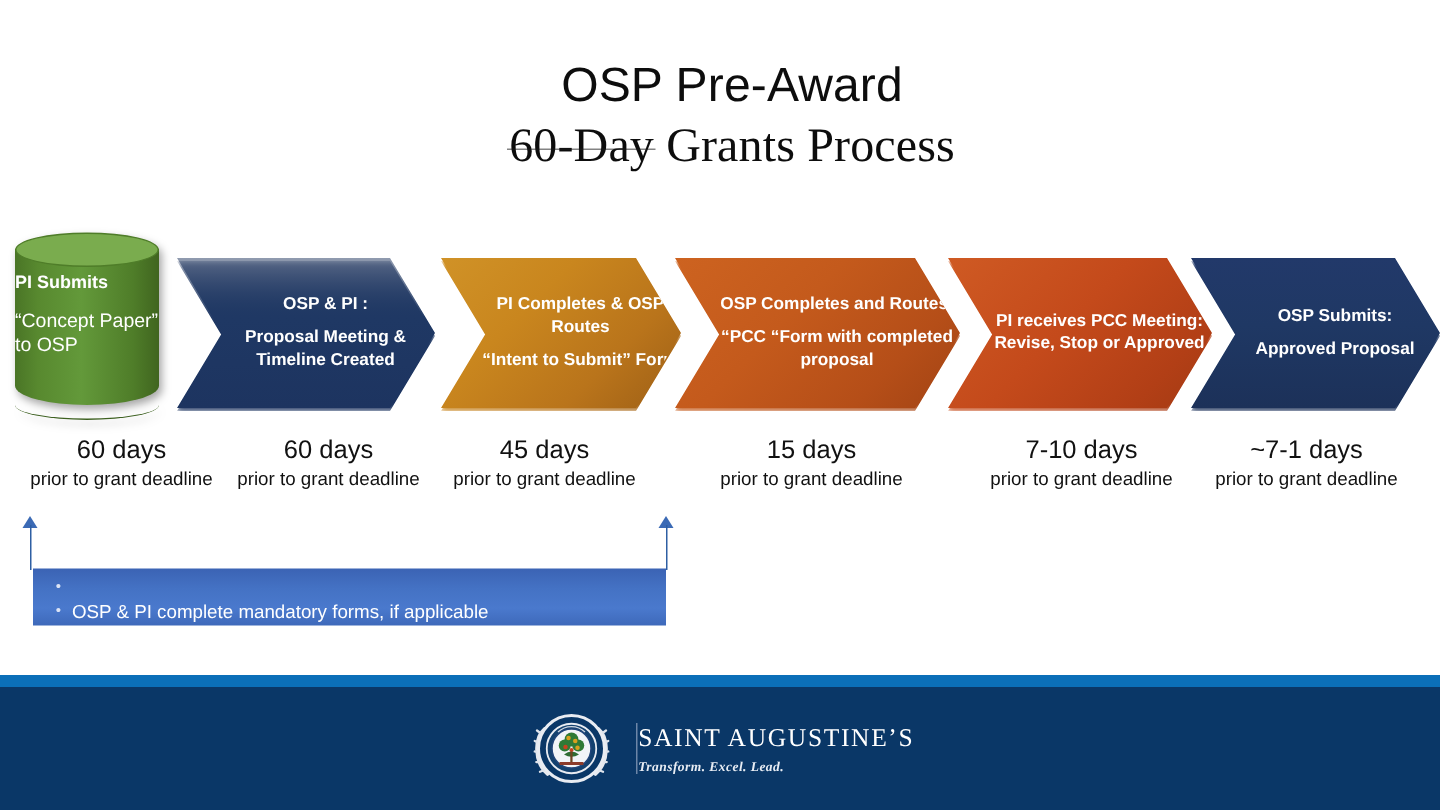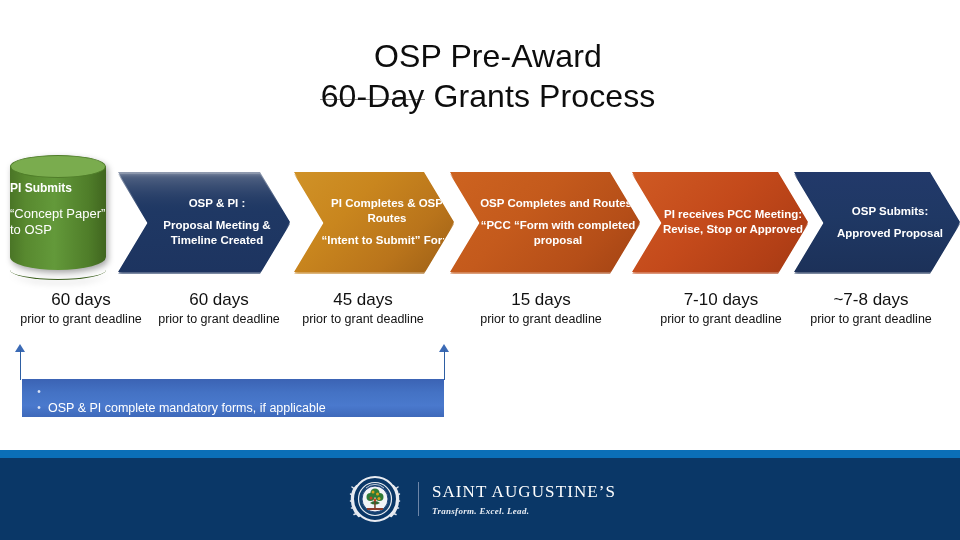--- a/index.html
+++ b/index.html
@@ -31,21 +31,21 @@
     text-align: center;
     line-height: 1.18;
   }
   .title-line {
     font-size: 32px;
     font-weight: 400;
     color: #0d0d0d;
     letter-spacing: 0.1px;
     margin-left: 16px;
   }
-  .title-line-2 { margin-top: 2px; }
+  .title-line-2 { margin-top: 2px; font-family: Liberation Serif, serif; }
   .title-emph {
     position: relative;
     display: inline-block;
   }
   .title-emph::after {
     content: "";
     position: absolute;
     left: -1px;
     right: -1px;
     top: 55%;
@@ -262,21 +262,20 @@
     gap: 12px;
   }
   .seal {
     width: 62px;
     height: 62px;
     position: relative;
     flex: 0 0 62px;
   }
   .wordmark {
     border-left: 1px solid #6d86a8;
-    padding-left: 13px;
     color: #ffffff;
   }
   .wm-l1, .wm-l2 {
     font-family: "Liberation Serif", serif;
     font-size: 17px;
     letter-spacing: 1.1px;
     line-height: 1.12;
   }
   .wm-tag {
     font-family: "Liberation Serif", serif;
@@ -364,21 +363,21 @@
   </div>
   <div class="caption cap4">
     <div class="big">15 days</div>
     <div class="small">prior to grant deadline</div>
   </div>
   <div class="caption cap5">
     <div class="big">7-10 days</div>
     <div class="small">prior to grant deadline</div>
   </div>
   <div class="caption cap6">
-    <div class="big">~7-8 days</div>
+    <div class="big">~7-1 days</div>
     <div class="small">prior to grant deadline</div>
   </div>
 
   <div class="arrow arrow-left">
     <div class="head"></div>
     <div class="stem"></div>
   </div>
   <div class="arrow arrow-right">
     <div class="head"></div>
     <div class="stem"></div>

